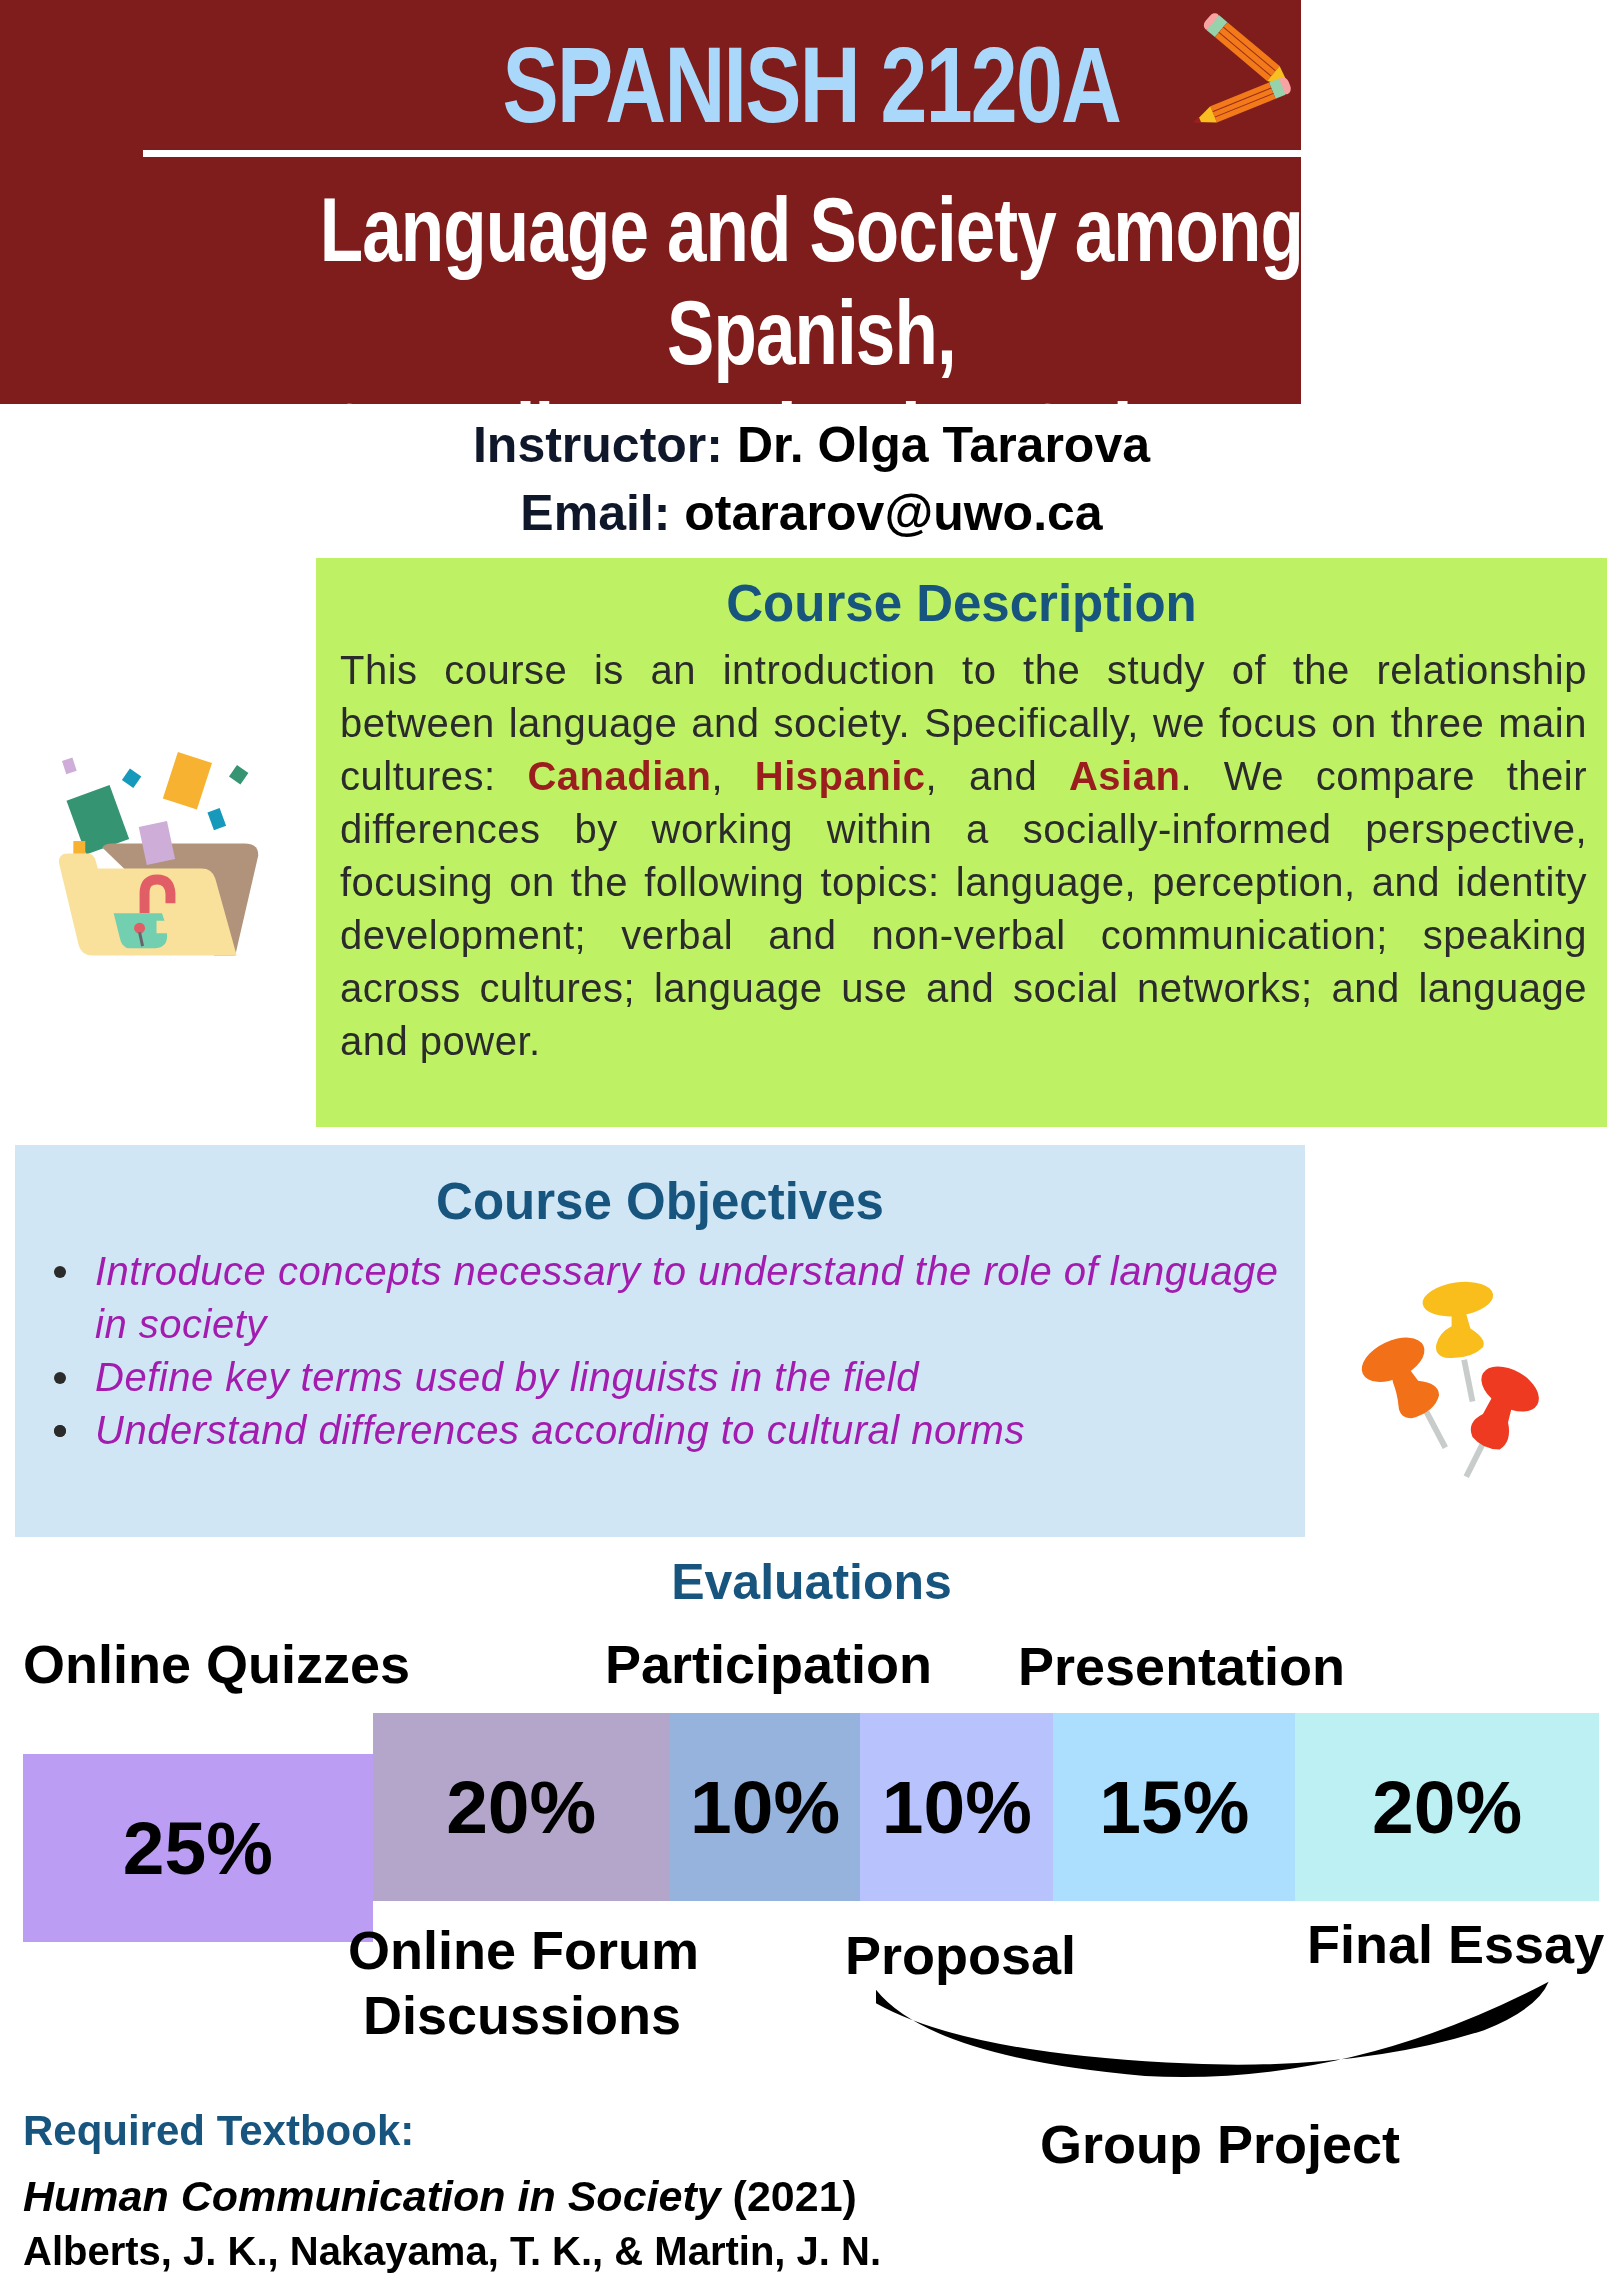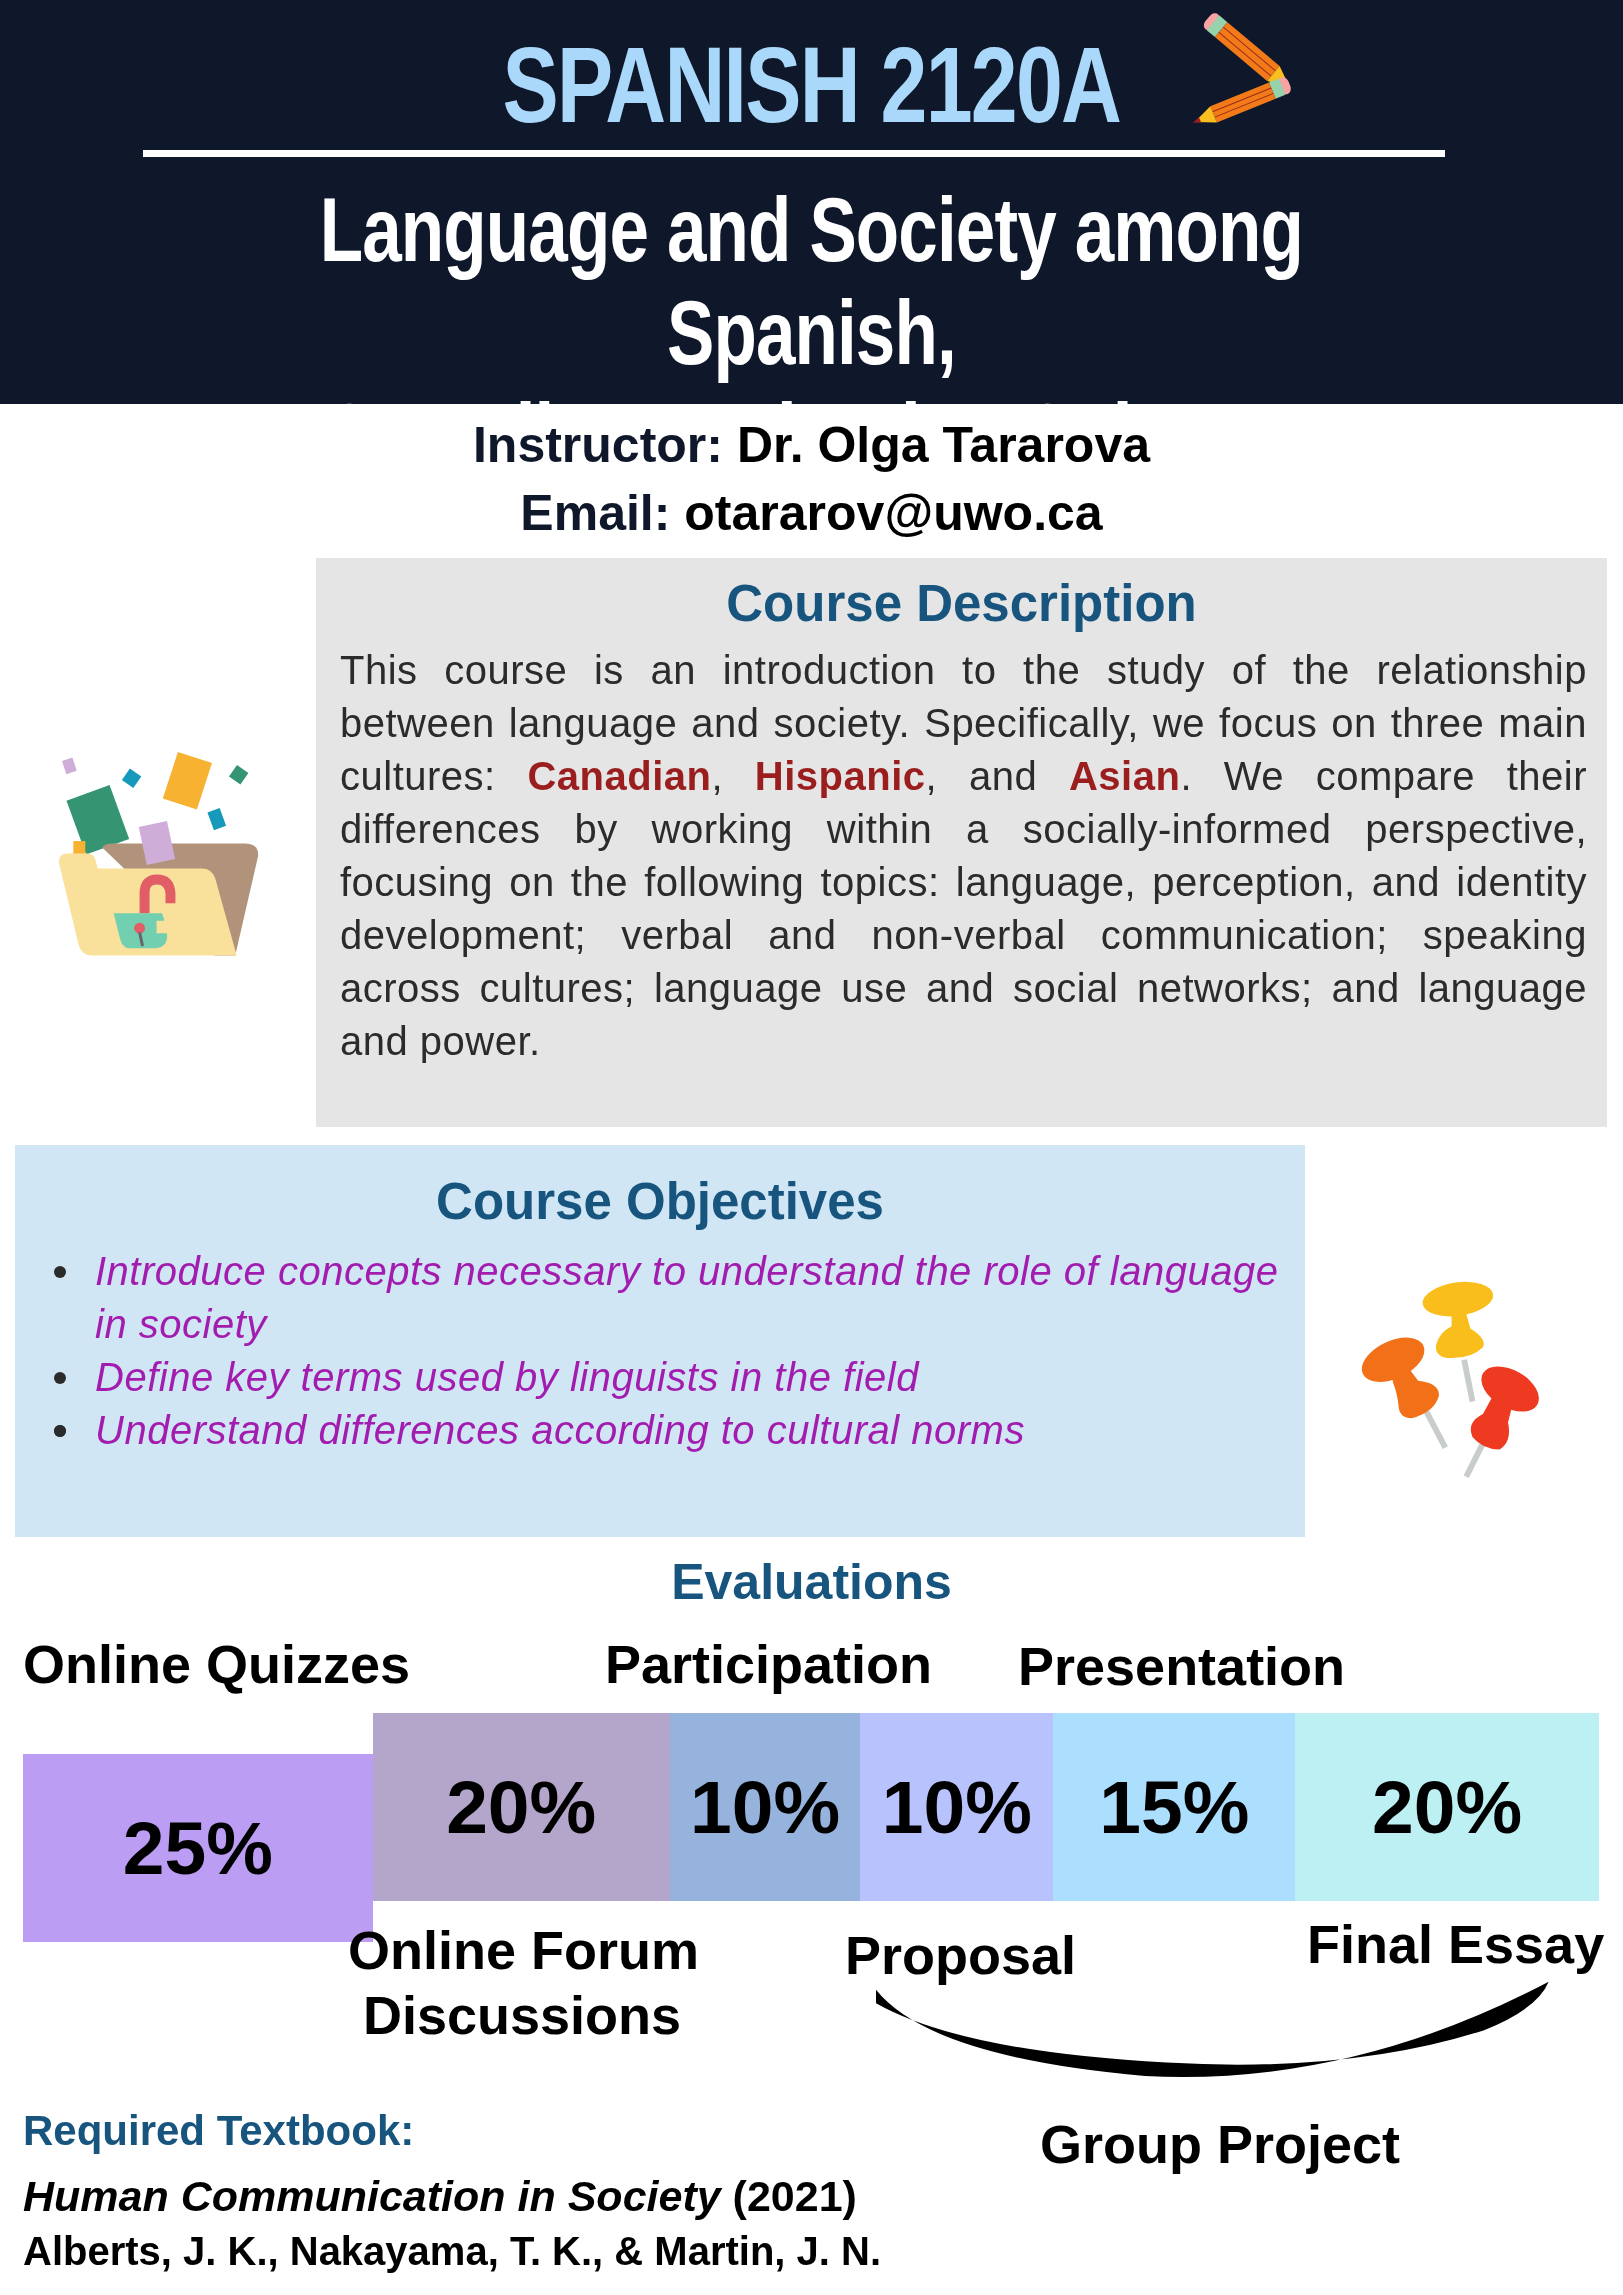--- a/index.html
+++ b/index.html
@@ -1,35 +1,35 @@
 <!DOCTYPE html>
 <html style="font-size:8.6px"><head>
 <meta charset="utf-8">
 <style>
   * { box-sizing: border-box; margin: 0; padding: 0; }
   html, body { width: 1623px; height: 2295px; background: #ffffff; overflow: hidden; }
   body { position: relative; font-family: "Liberation Sans", "DejaVu Sans", sans-serif; color: #000; }
 
-  .header { position: absolute; left: 0; top: 0; width: 1623px; height: 404px; background: #0f172a; padding-left: 24px; }
+  .header { position: absolute; left: 0; top: 0; width: 1301px; height: 404px; background: #7f1d1d; padding-left: 24px; }
   .course-code { position: absolute; left: 0; width: 1623px; top: 28px; text-align: center;
     font-family: "Liberation Sans", sans-serif; font-weight: 700; font-size: 108px; color: #A9D8FA;
     letter-spacing: -2.2px; transform: scaleX(0.78); transform-origin: 811px 0; line-height: 113px; }
   .pencil-icon { position: absolute; left: 1172px; top: 4.3px; width: 146px; height: 140px; }
   .title-rule { position: absolute; left: 143px; top: 150px; width: 1302px; height: 7px; background: #ffffff; }
   .course-title { position: absolute; left: 0; width: 1623px; top: 178px; text-align: center; color: #ffffff;
     font-family: "Liberation Sans", sans-serif; font-weight: 700; font-size: 91px; line-height: 103px;
     transform: scaleX(0.78); transform-origin: 811px 0; letter-spacing: -1.1px; }
 
   .contact { position: absolute; left: 0; width: 1623px; text-align: center; font-weight: 700;
     font-size: 50px; line-height: 59px; }
   .contact .lbl { color: #0f172a; }
   .contact.instructor { top: 416px; }
   .contact.email { top: 484px; }
 
-  .desc-box { position: absolute; left: 316px; top: 558px; width: 1291px; height: 569px; background: #e5e5e5; }
+  .desc-box { position: absolute; left: 316px; top: 558px; width: 1291px; height: 569px; background: #bef264; }
   .desc-title { position: absolute; left: 0; top: 16px; width: 100%; text-align: center; color: #17547E;
     font-weight: 700; font-size: 51px; line-height: 59px; }
   .desc-text { position: absolute; left: 24px; top: 86px; width: 1247px; font-size: 40px; line-height: 53px;
     color: #2b2b2b; text-align: justify; letter-spacing: 0.5px; }
   .desc-text .hl { color: #9B1E1E; font-weight: 700; }
 
   .folder-icon { position: absolute; left: 30px; top: 724px; width: 259px; height: 259px; }
 
   .obj-box { position: absolute; left: 15px; top: 1145px; width: 1290px; height: 392px; background: #D1E6F5; }
   .obj-title { position: absolute; left: 0; top: 27px; width: 100%; text-align: center; color: #17547E;

